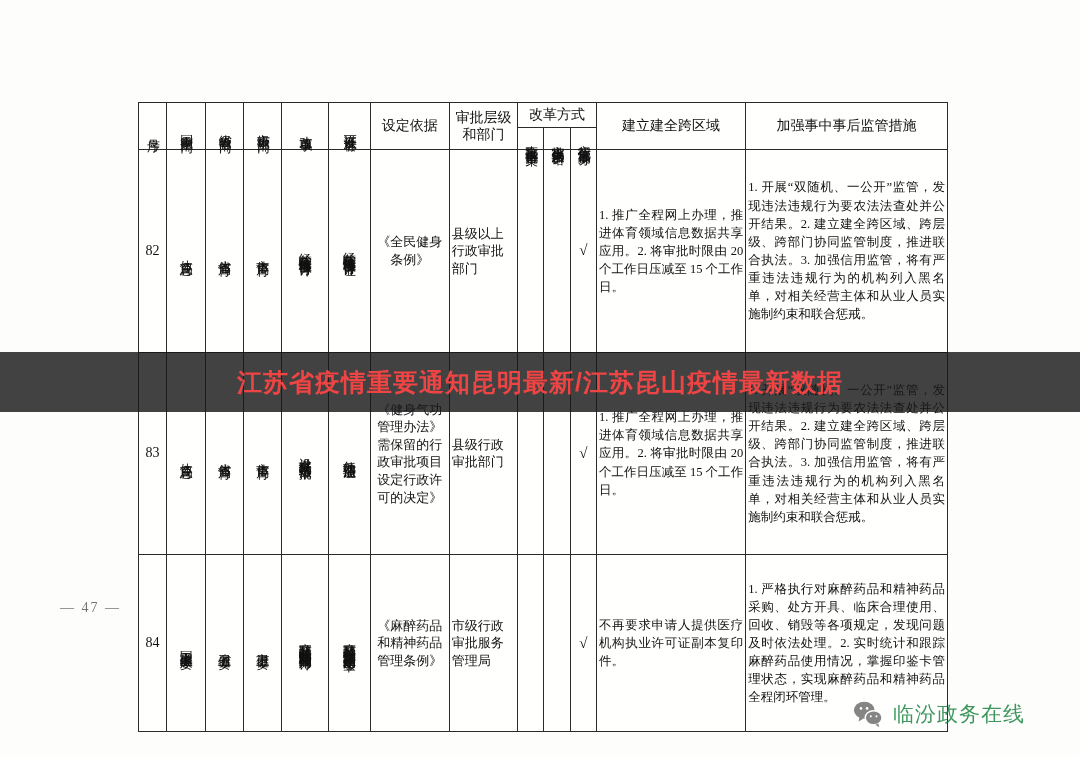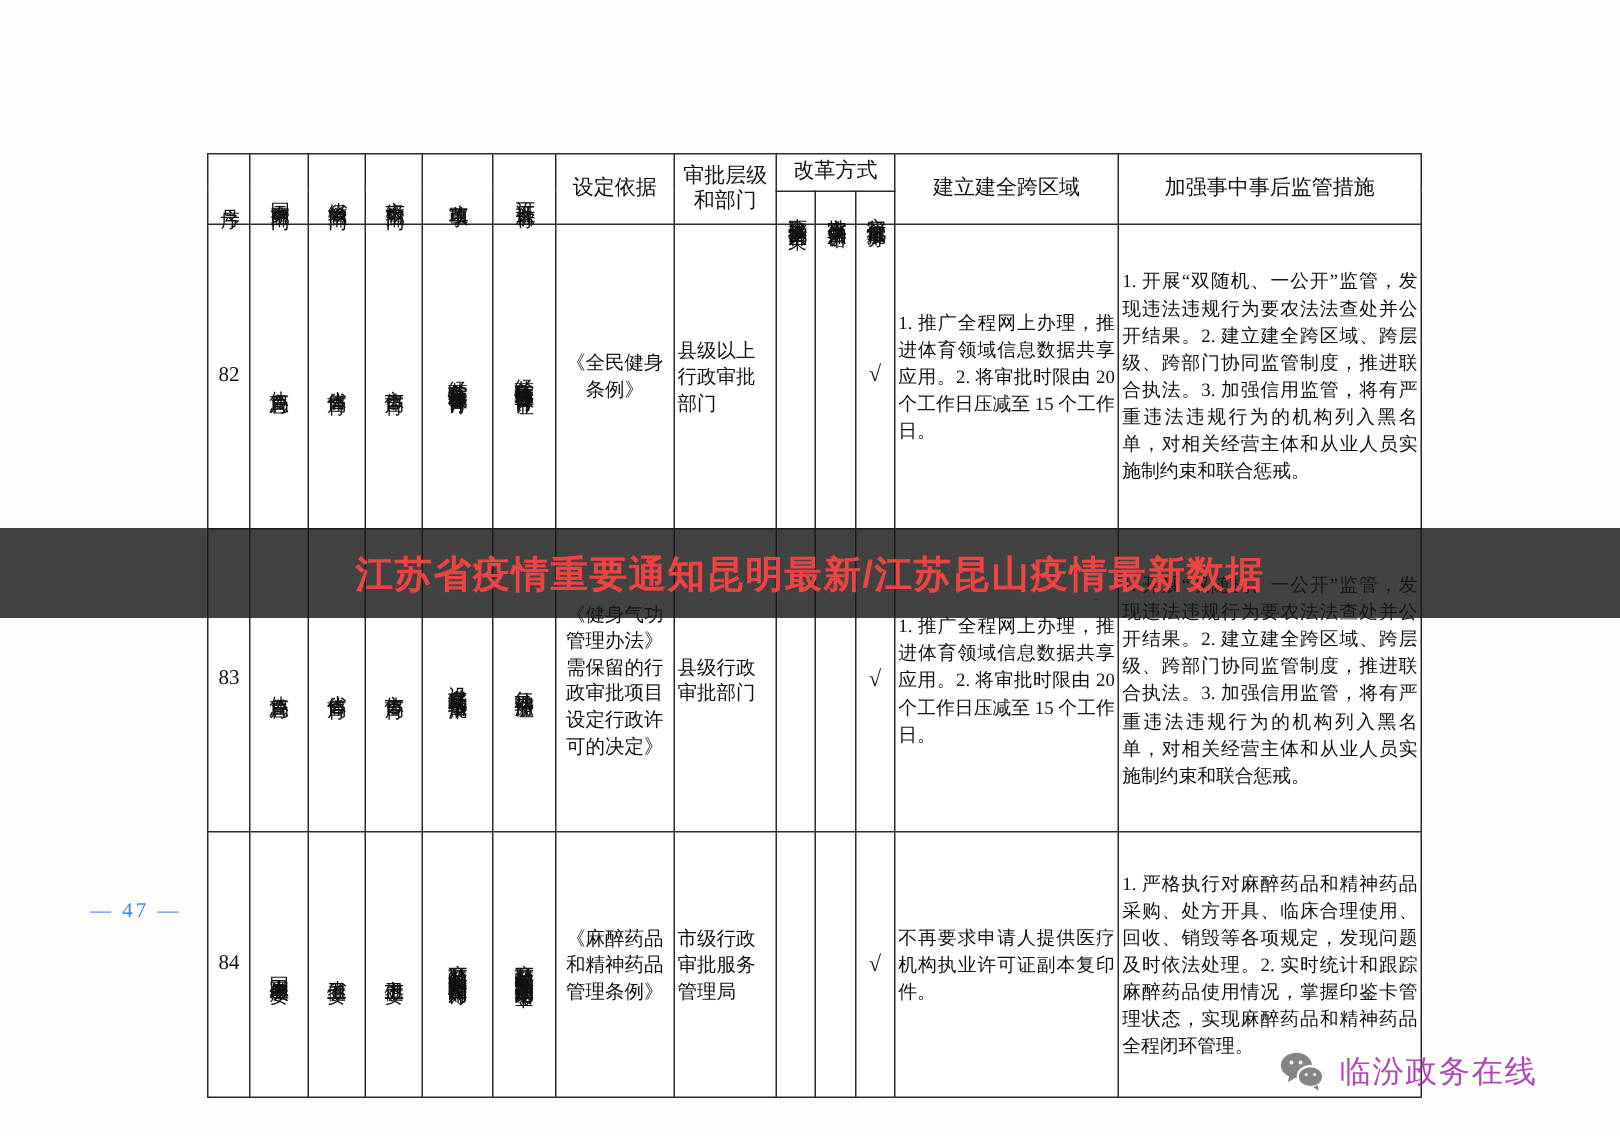--- a/index.html
+++ b/index.html
@@ -110,21 +110,21 @@
   .num {
     font-size: 14px;
     text-align: center;
   }
   
   .folio {
     position: absolute;
     left: 60px;
     top: 600px;
     font-size: 14px;
-    color: #3b82f6;
+    color: #737373;
     letter-spacing: 2px;
   }
   
   .band {
     position: absolute;
     left: 0;
     top: 352px;
     width: 1080px;
     height: 60px;
     background: rgba(24, 24, 24, 0.82);
@@ -151,21 +151,21 @@
     opacity: 0.82;
   }
   .wm-icon {
     width: 30px;
     height: 30px;
     flex: none;
   }
   .wm-text {
     font-family: "Liberation Sans", sans-serif;
     font-size: 21px;
-    color: #a21caf;
+    color: #15803d;
     letter-spacing: 1px;
   }
 </style>
 </head>
 <body>
 
 <div class="page">
 
   <div class="folio">— 47 —</div>
 

